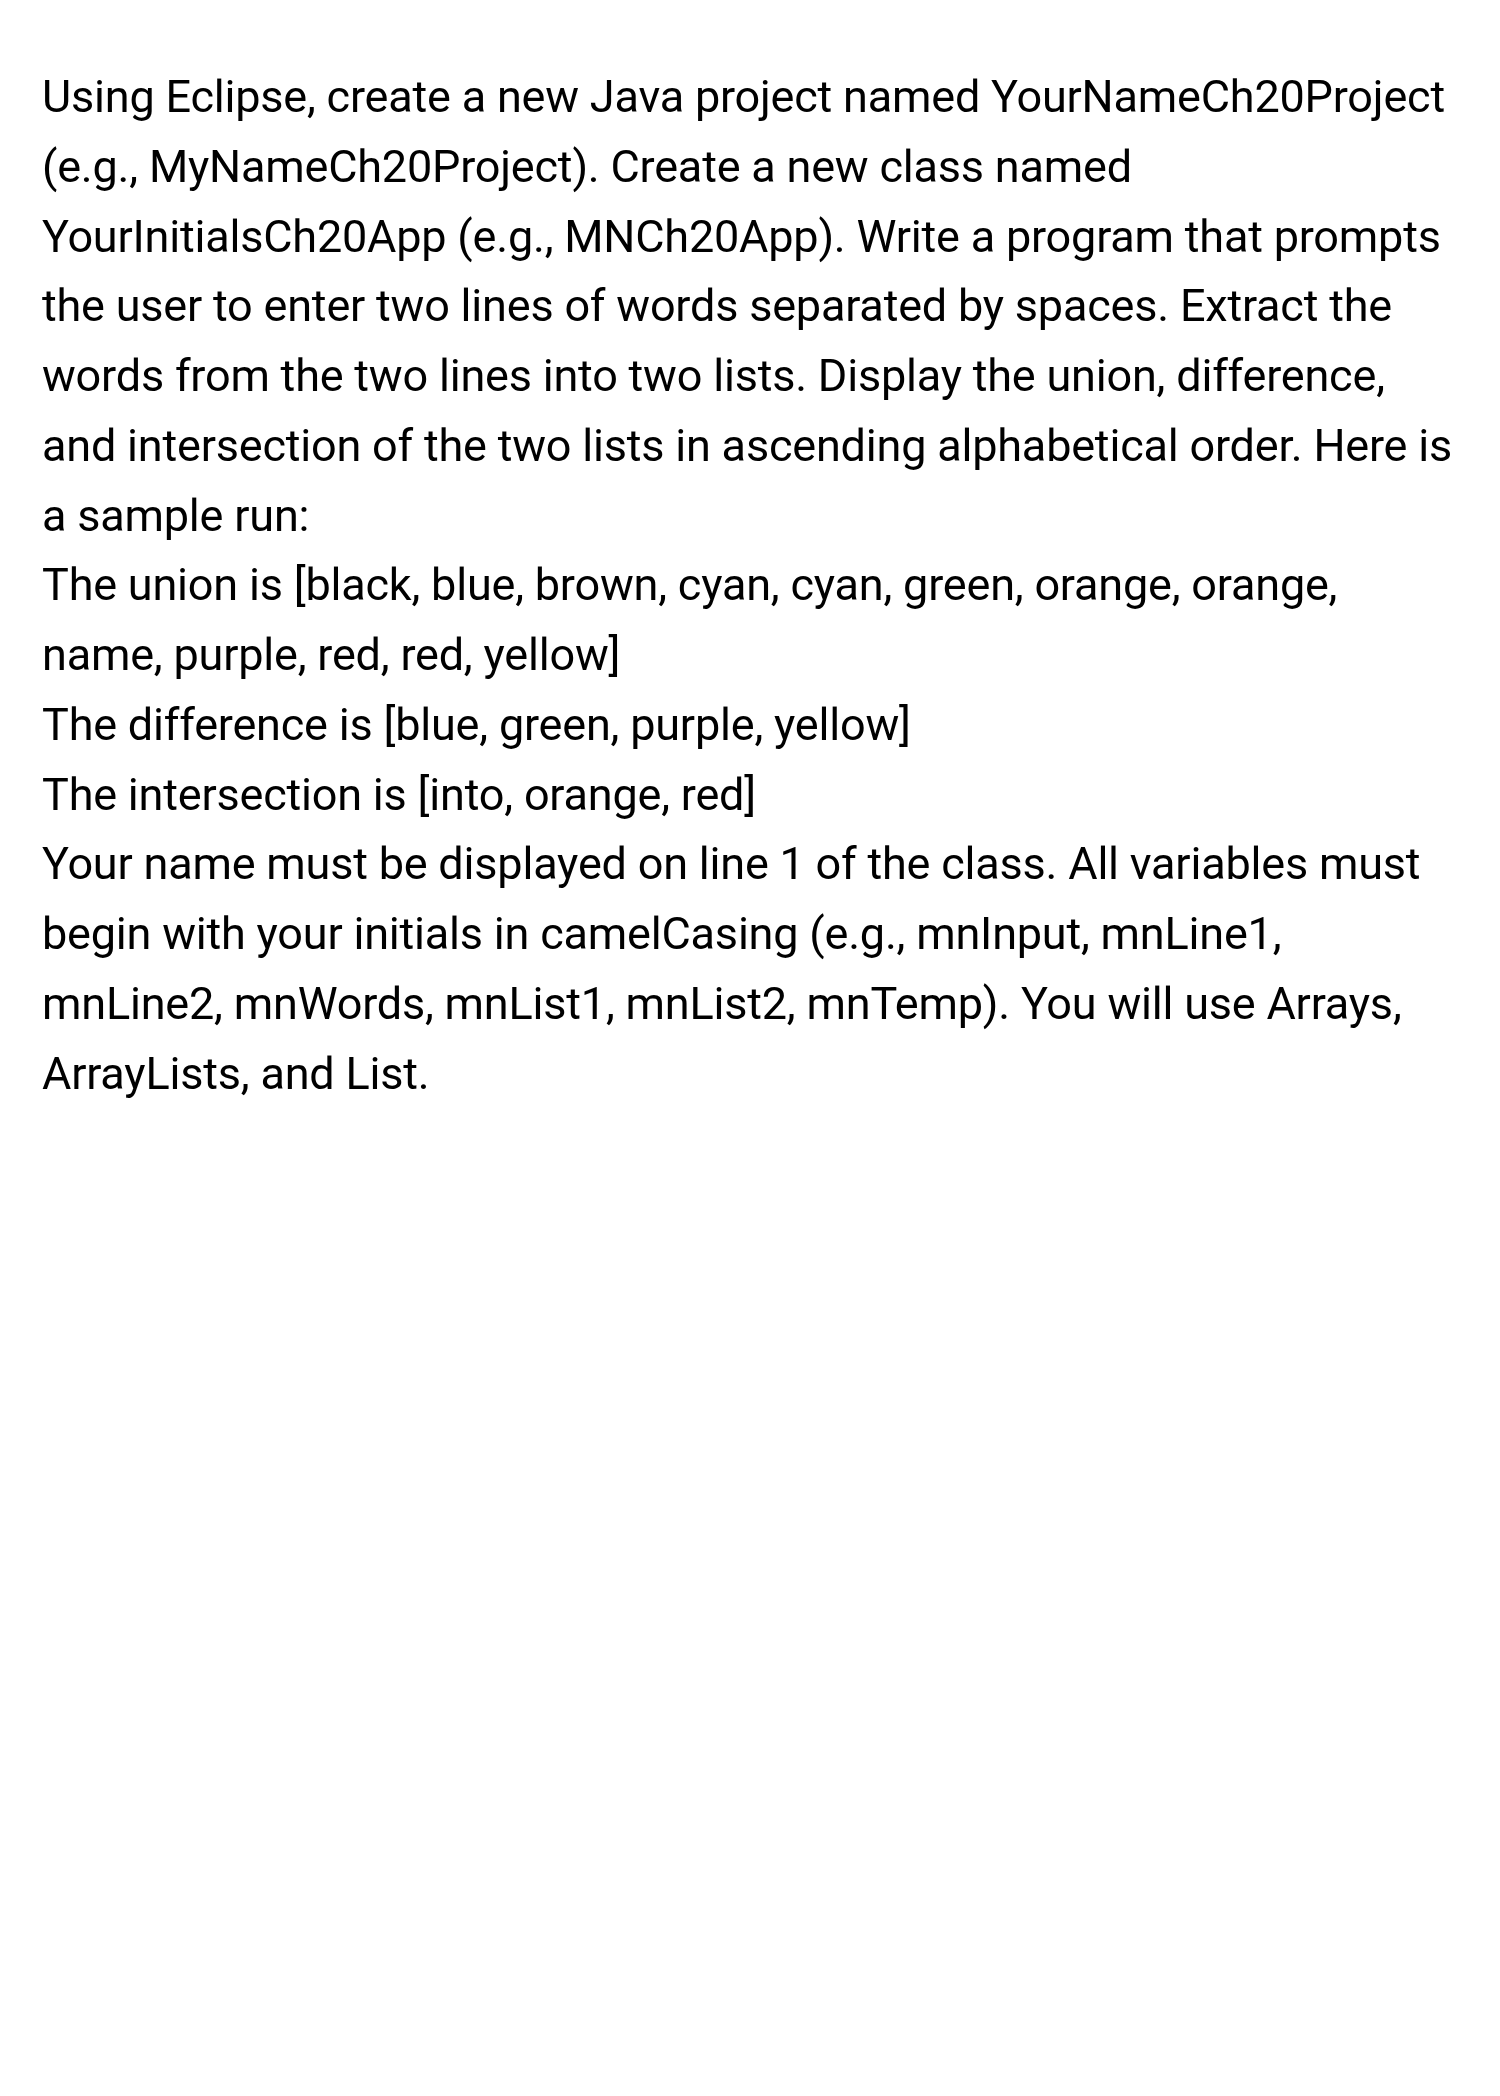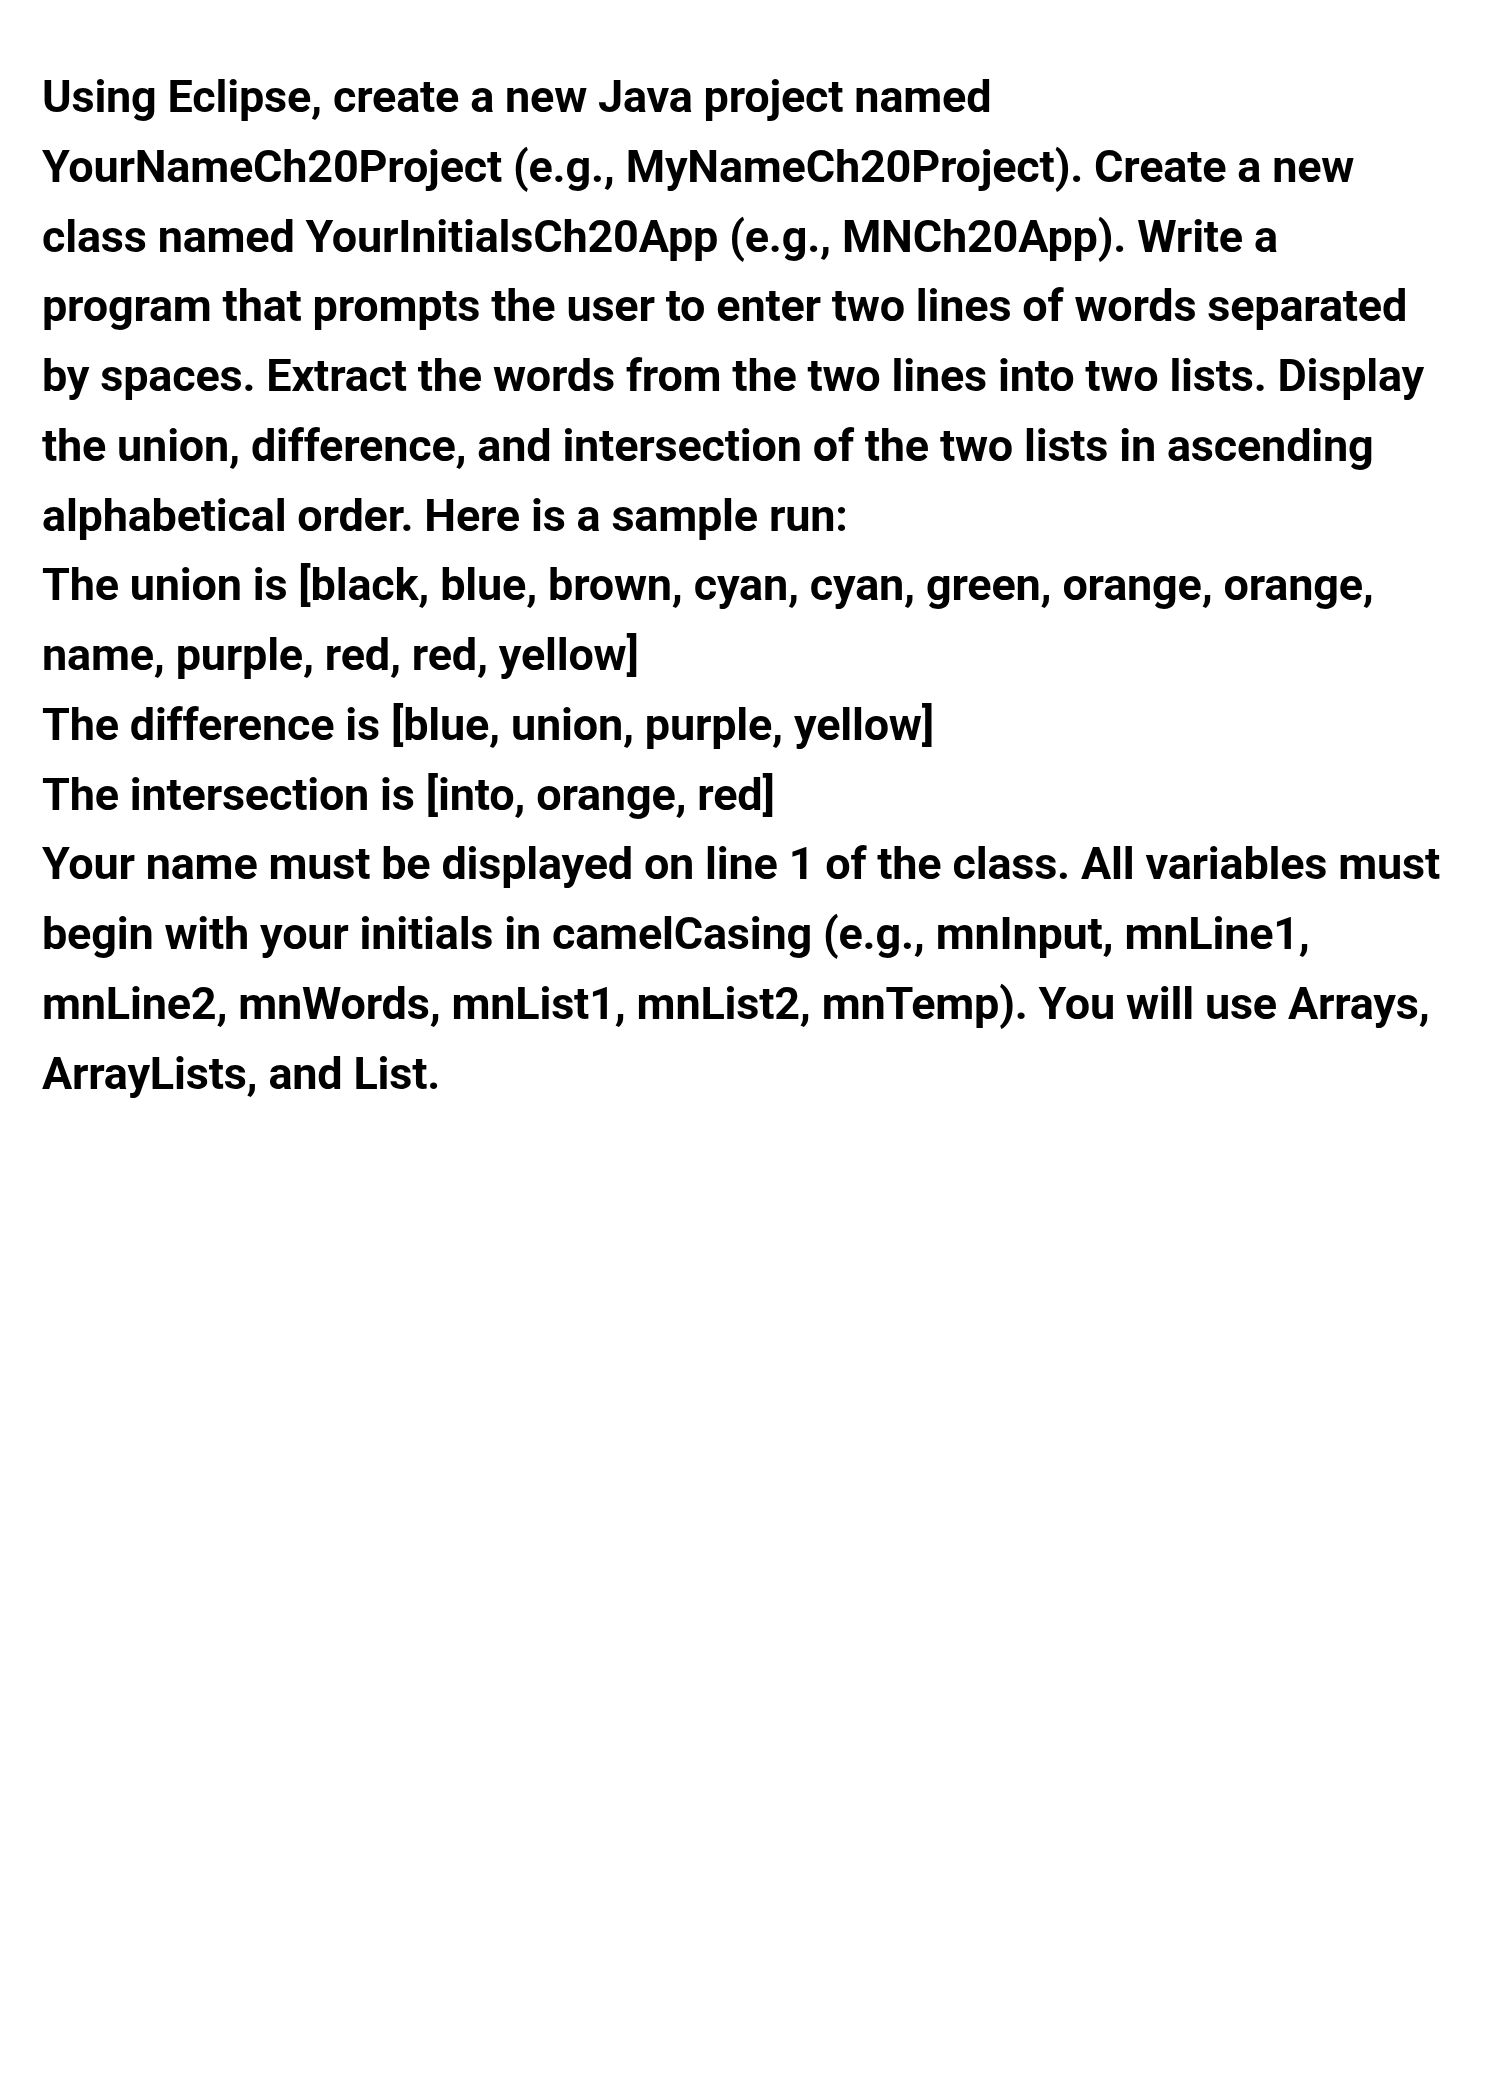--- a/index.html
+++ b/index.html
@@ -12,28 +12,28 @@
       background-color: #ffffff;
       width: 1500px;
       min-height: 2096px;
       padding: 62px 42px;
       color: #000000;
     }
     .content {
       font-size: 45px;
       line-height: 1.55;
       letter-spacing: -0.2px;
-      font-weight: 700;
+      font-weight: 400;
     }
     .para-break {
       display: block;
     }
   </style>
 </head>
 <body>
 
 <div class="content">
   <span class="para-break">Using Eclipse, create a new Java project named YourNameCh20Project (e.g., MyNameCh20Project). Create a new class named YourInitialsCh20App (e.g., MNCh20App). Write a program that prompts the user to enter two lines of words separated by spaces. Extract the words from the two lines into two lists. Display the union, difference, and intersection of the two lists in ascending alphabetical order. Here is a sample run:</span>
   <span class="para-break">The union is [black, blue, brown, cyan, cyan, green, orange, orange, name, purple, red, red, yellow]</span>
-  <span class="para-break">The difference is [blue, union, purple, yellow]</span>
+  <span class="para-break">The difference is [blue, green, purple, yellow]</span>
   <span class="para-break">The intersection is [into, orange, red]</span>
   <span class="para-break">Your name must be displayed on line 1 of the class. All variables must begin with your initials in camelCasing (e.g., mnInput, mnLine1, mnLine2, mnWords, mnList1, mnList2, mnTemp). You will use Arrays, ArrayLists, and List.</span>
 </div>
 
 </body></html>

